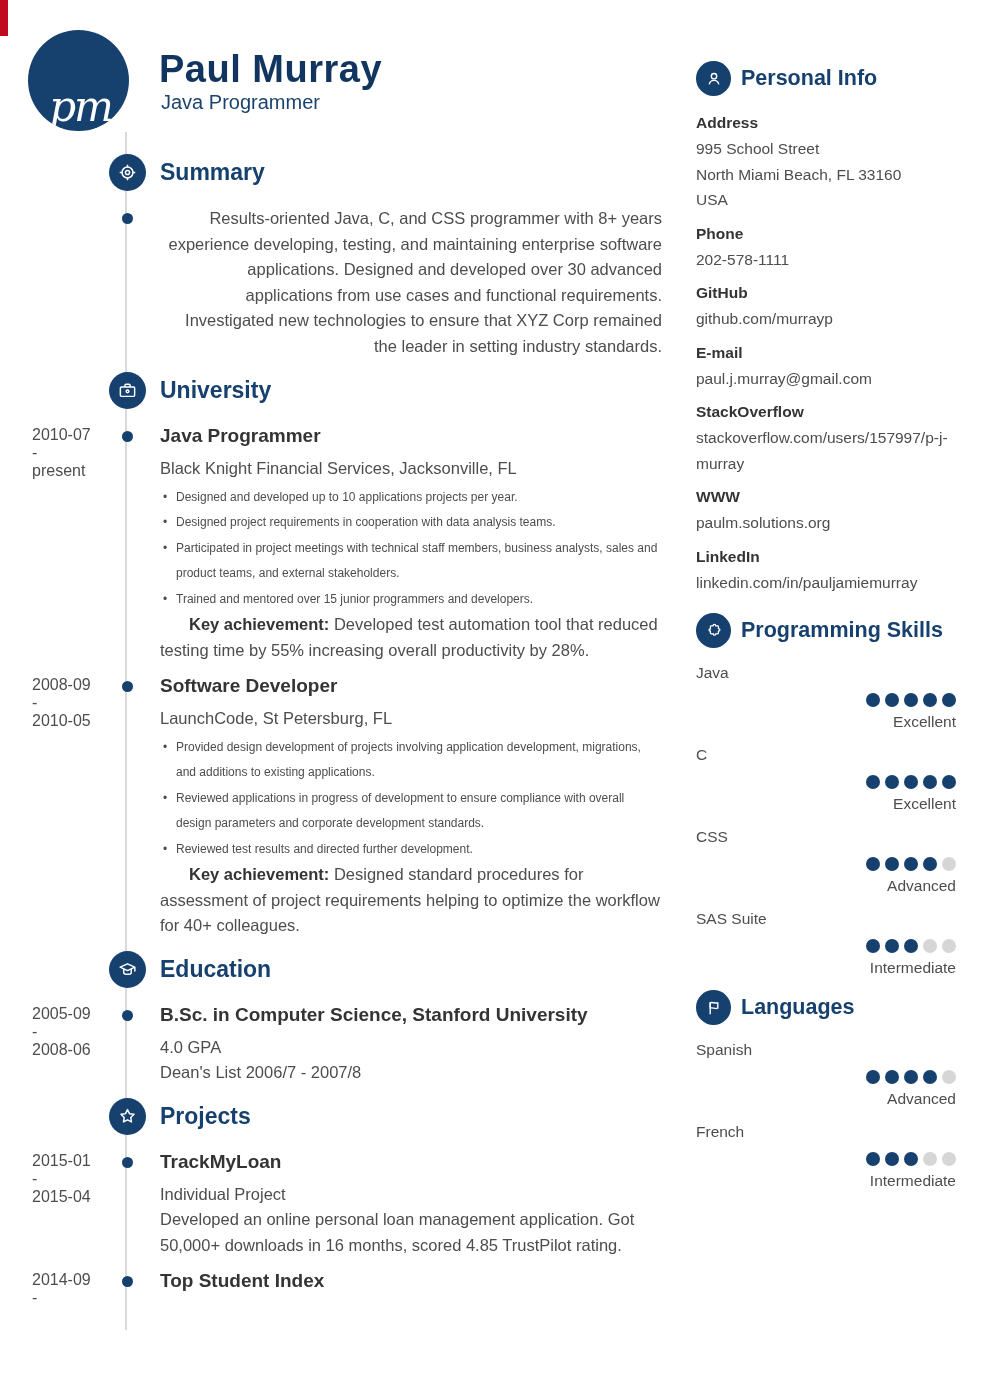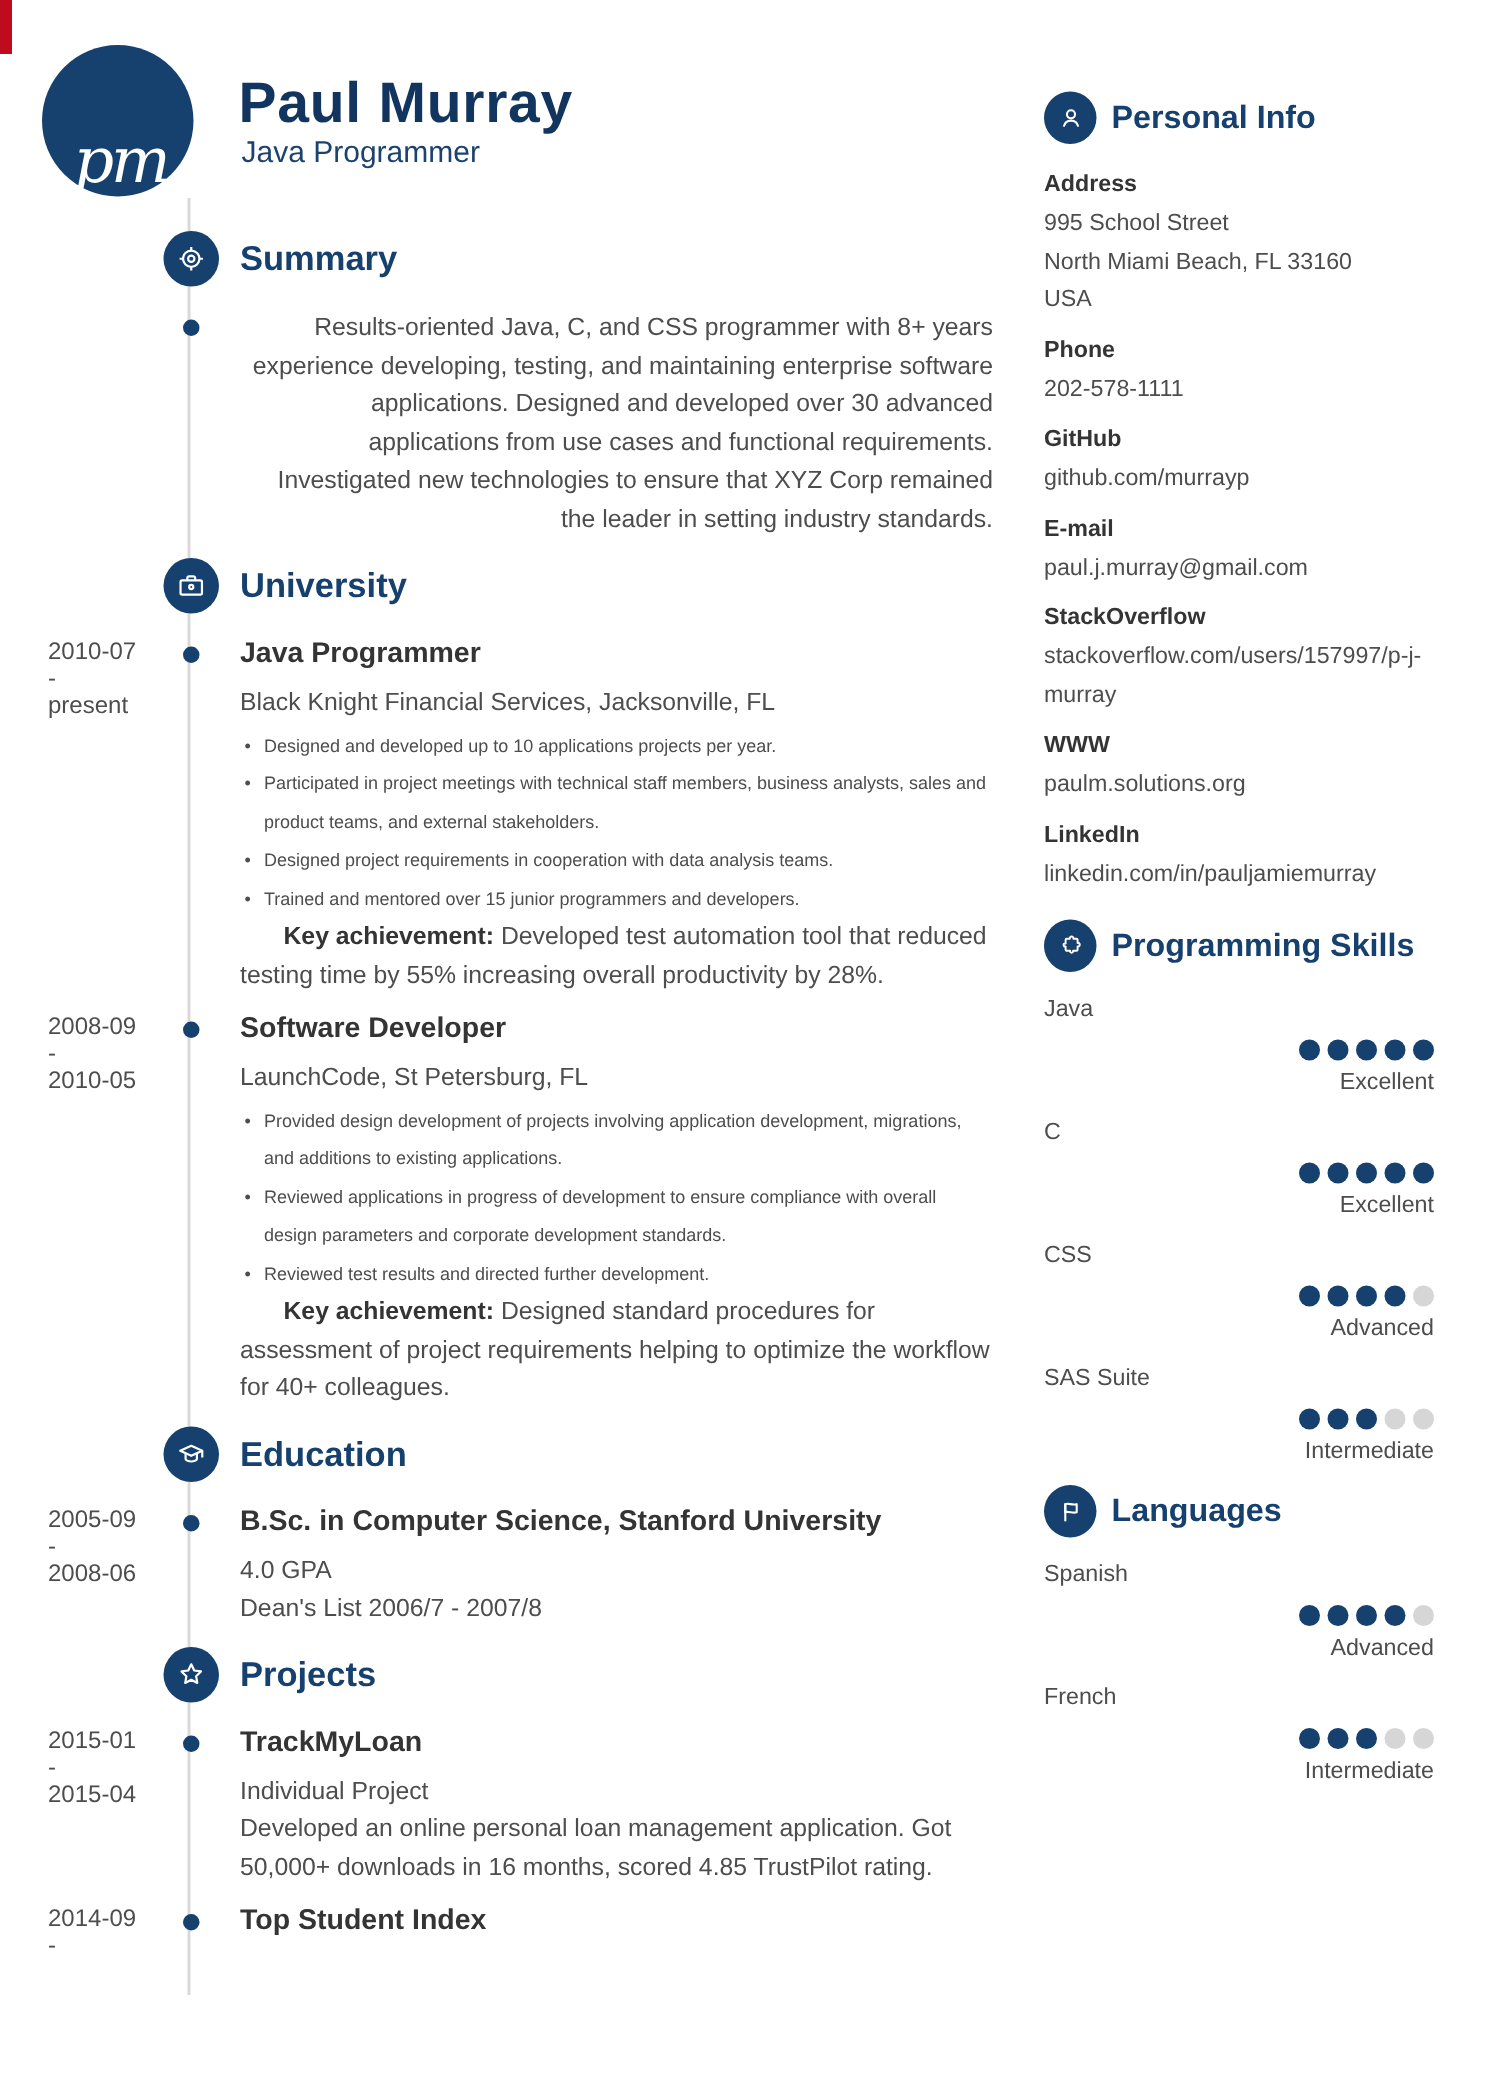--- a/index.html
+++ b/index.html
@@ -139,22 +139,22 @@
         <div>present</div>
       </div>
       <div>
           <div class="tdot"></div>
         </div>
       <div>
         <div class="entry-title">Java Programmer</div>
         <div class="company">Black Knight Financial Services, Jacksonville, FL</div>
         <ul class="bullets">
           <li>Designed and developed up to 10 applications projects per year.</li>
+          <li>Designed project requirements in cooperation with data analysis teams.</li>
           <li>Participated in project meetings with technical staff members, business analysts, sales and product teams, and external stakeholders.</li>
-          <li>Designed project requirements in cooperation with data analysis teams.</li>
           <li>Trained and mentored over 15 junior programmers and developers.</li>
         </ul>
         <div class="body-text key-achievement">
           <b>Key achievement:</b>
           <span>Developed test automation tool that reduced testing time by 55% increasing overall productivity by 28%.</span>
         </div>
       </div>
     </div>
 
     <div class="row entry">

